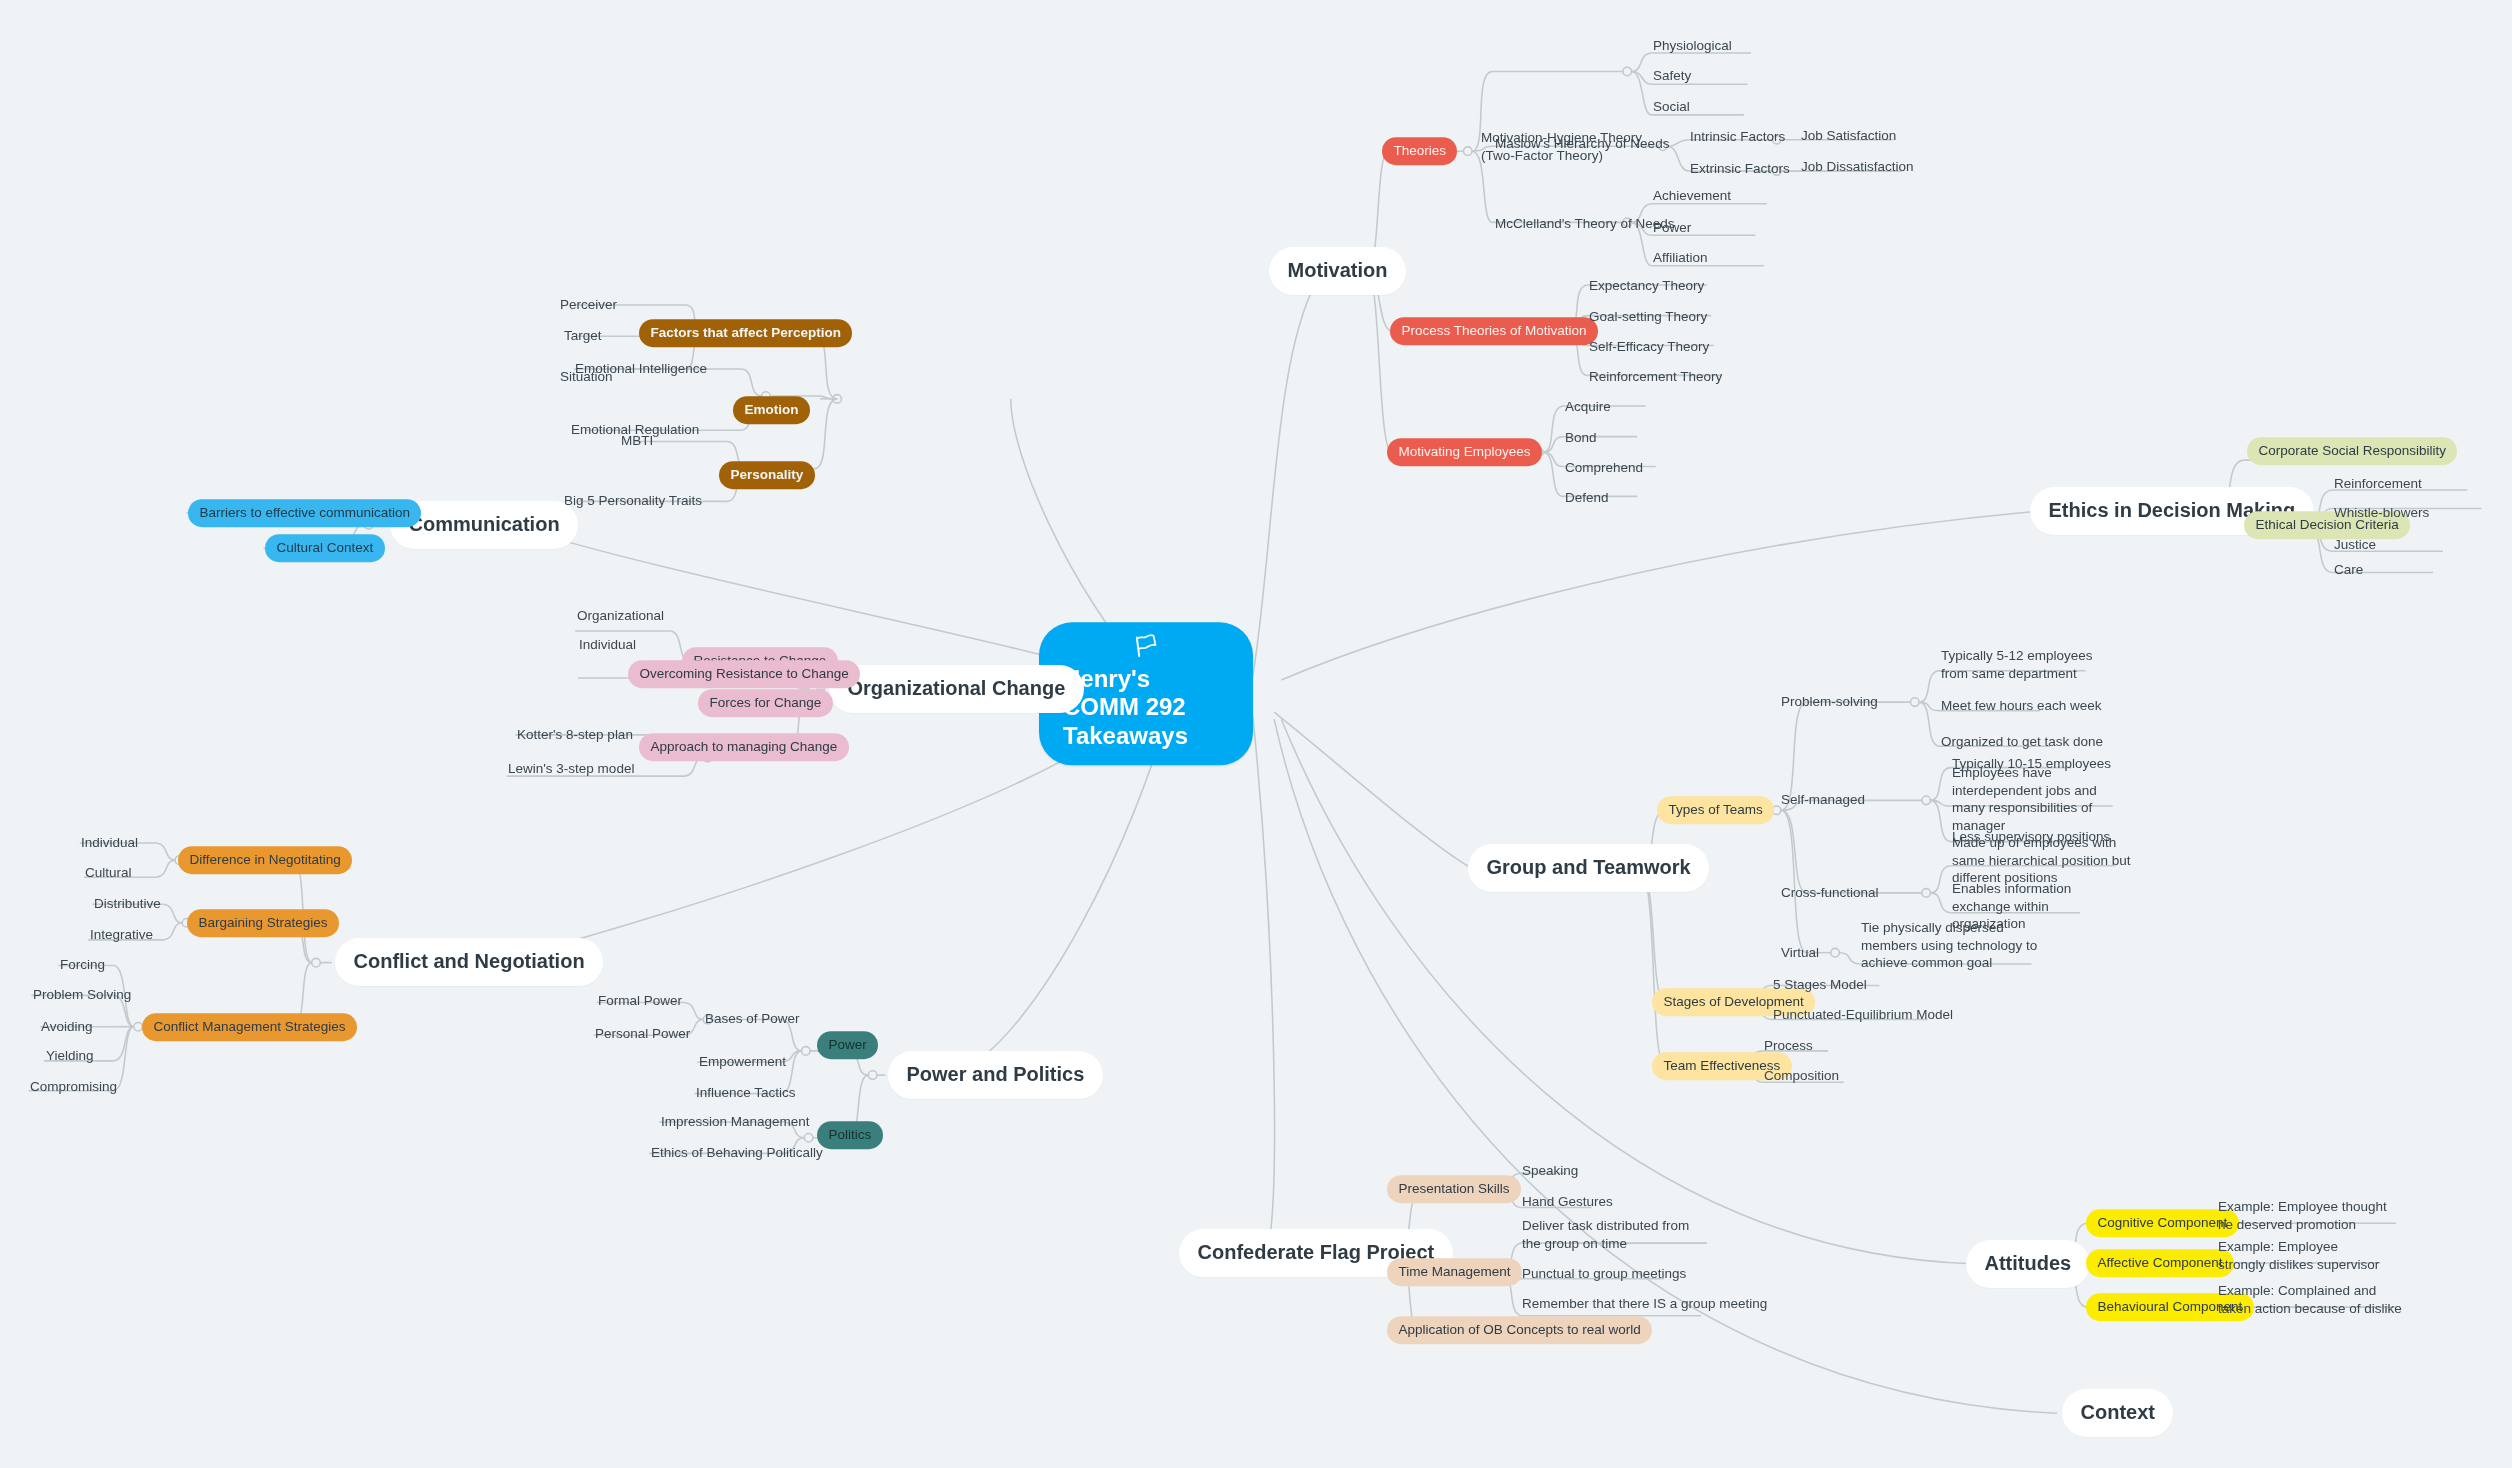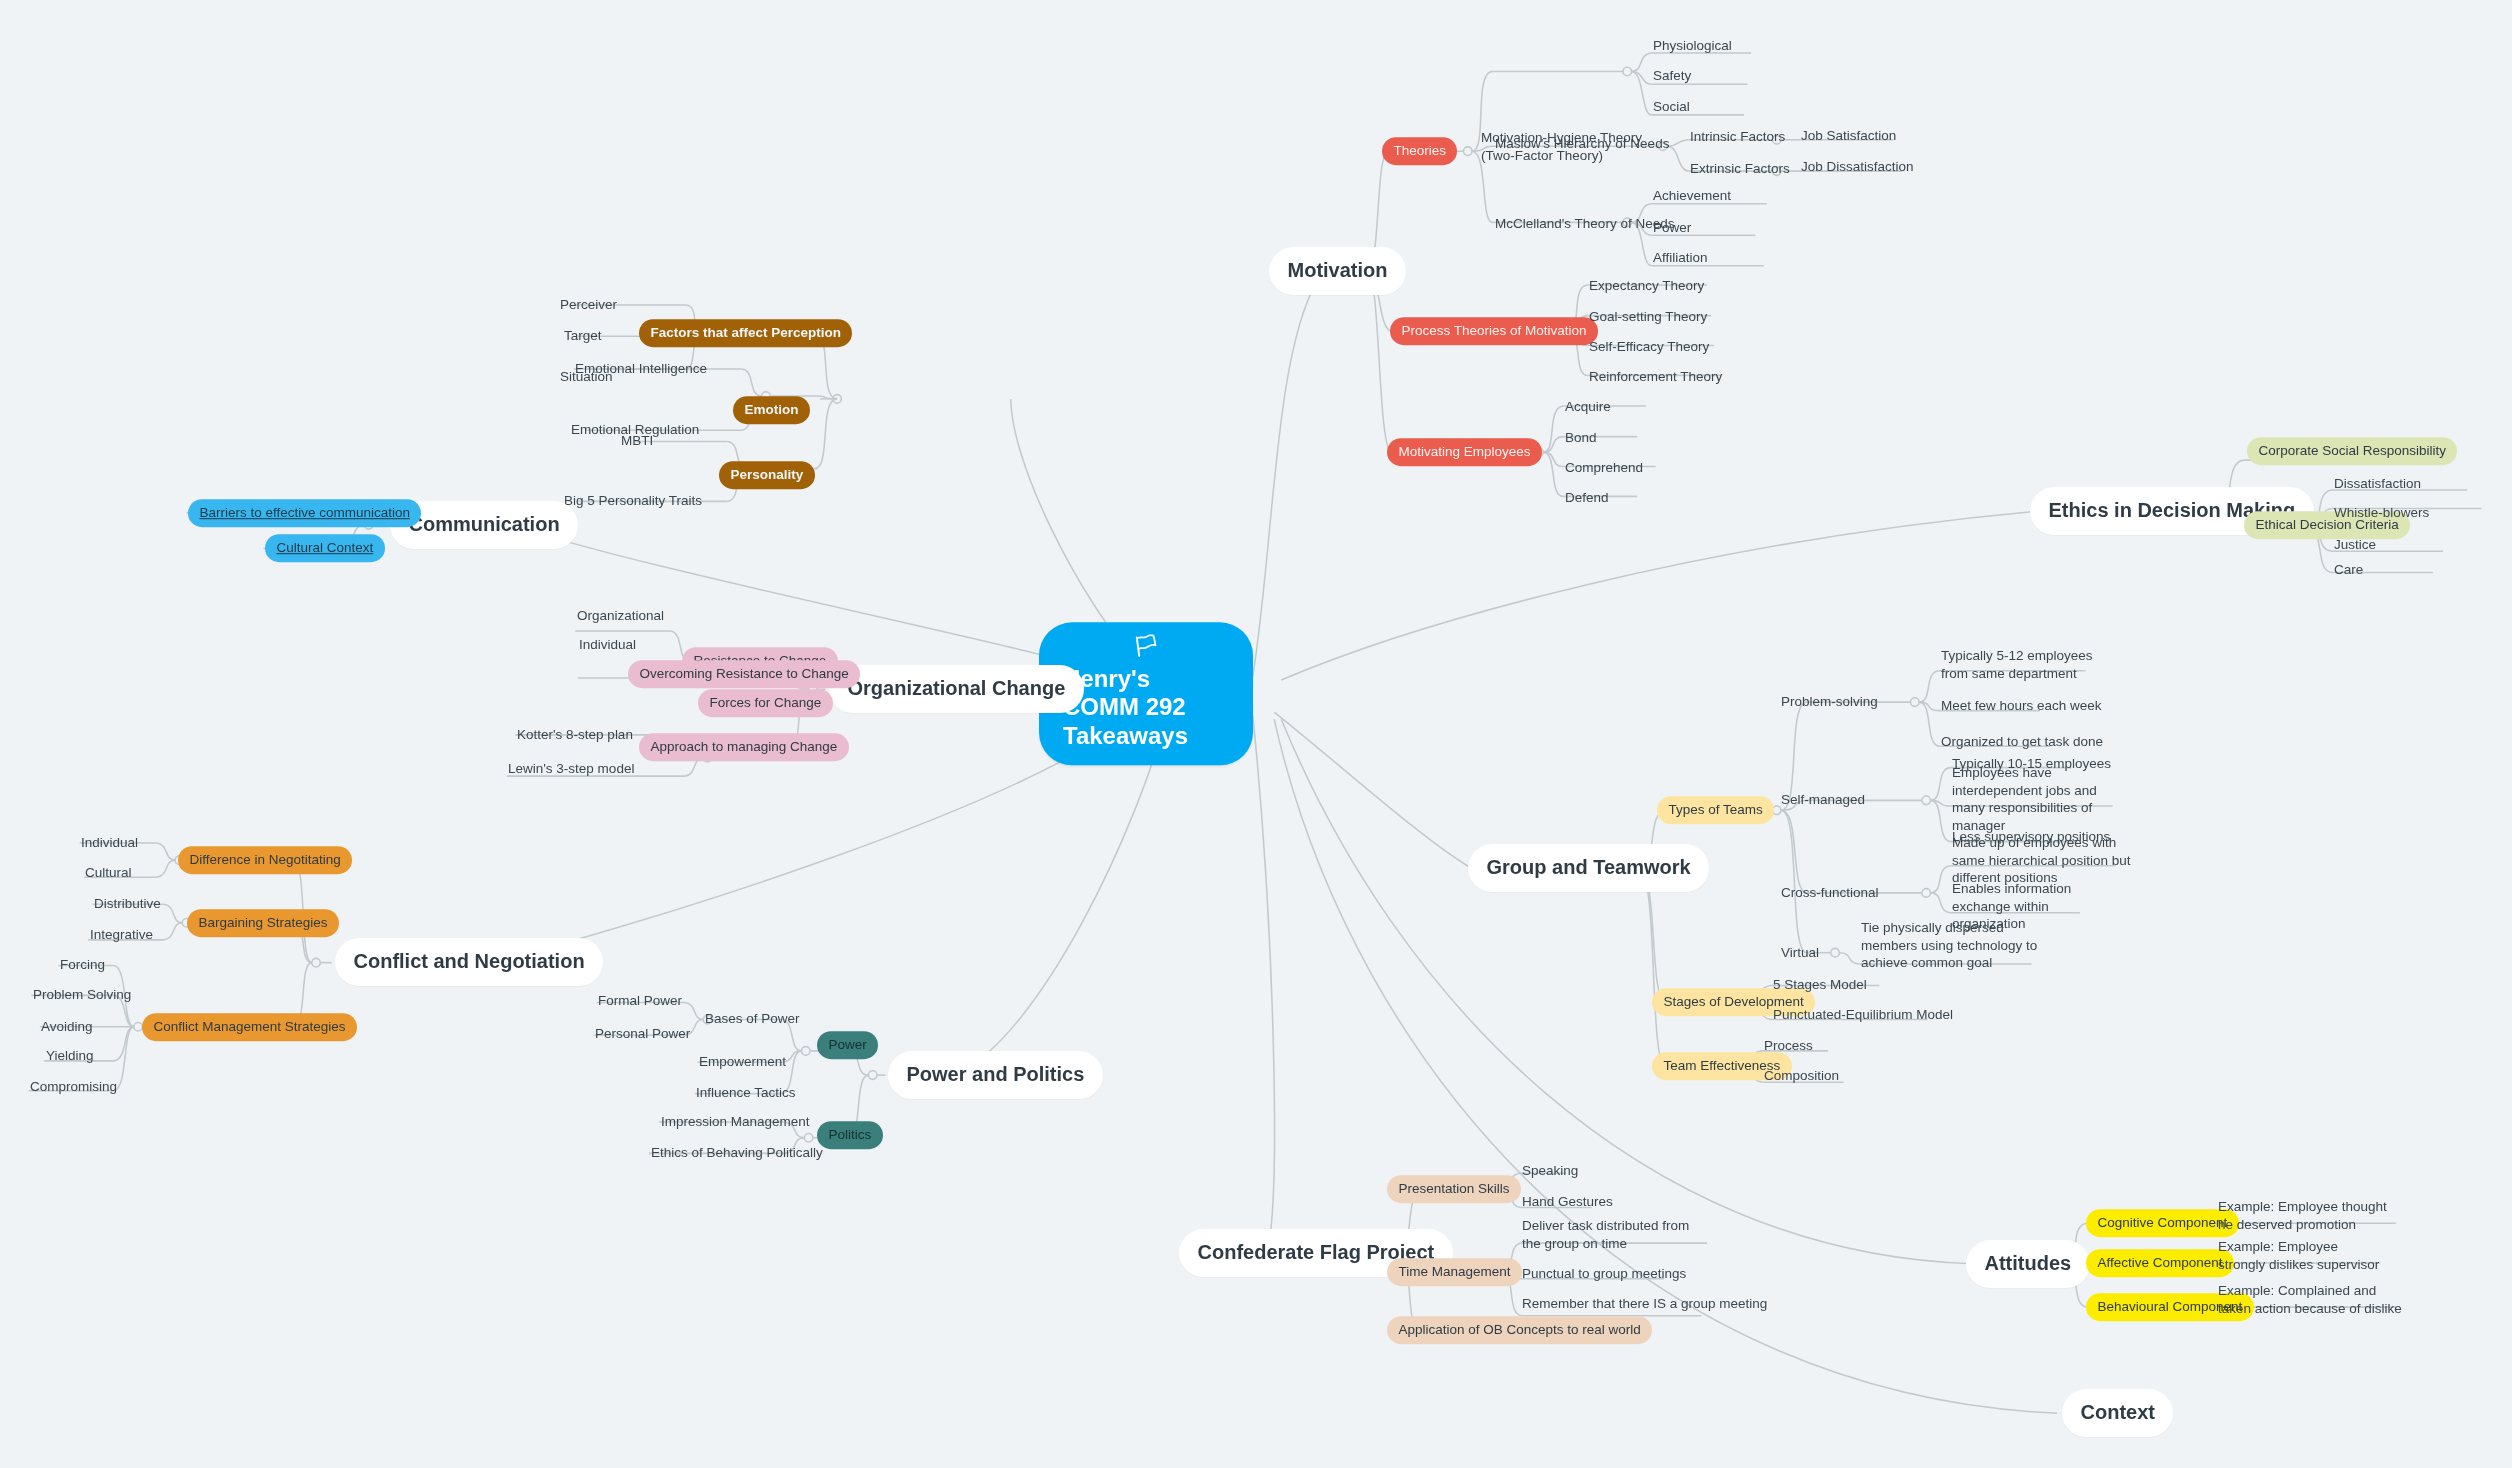--- a/index.html
+++ b/index.html
@@ -33,21 +33,21 @@
     box-shadow:0 0.7px 1.4px rgba(0,0,0,.04);
   }
   .l1.wrap { white-space:normal; width:178px; }
 
   
   .chip {
     border-radius:15.7px; padding:5.7px 11.4px; font-size:13.5px; line-height:1.2;
     color:#2f3b45;
   }
   .chip.red   { background:#ea5c4d; color:#fdf2f0; }
-  .chip.blue  { background:#38b6f0; color:#1e3a46;text-decoration:underline; }
+  .chip.blue  { background:#38b6f0; color:#1e3a46; }
   .chip.pink  { background:#eabccf; }
   .chip.orange{ background:#e9982f; }
   .chip.teal  { background:#3b7f7d; color:#12312f; }
   .chip.yellowlt{ background:#fde4a0; }
   .chip.yellow{ background:#fbec00; }
   .chip.green { background:#dbe6b4; }
   .chip.tan   { background:#eed4bd; }
   .chip.gray  { background:#a16207; color:#f2f6f8;font-weight:bold; }
 
   
@@ -466,21 +466,21 @@
 <div class="node chip yellowlt" style="left:1652px; top:1002px;"><span>Stages of Development</span></div>
 <div class="node leaf" style="left:1773px; top:985px;"><span>5 Stages Model</span></div>
 <div class="node leaf" style="left:1773px; top:1015px;"><span>Punctuated-Equilibrium Model</span></div>
 <div class="node chip yellowlt" style="left:1652px; top:1066px;"><span>Team Effectiveness</span></div>
 <div class="node leaf" style="left:1764px; top:1046px;"><span>Process</span></div>
 <div class="node leaf" style="left:1764px; top:1076px;"><span>Composition</span></div>
 
 <div class="node l1" style="left:2030px; top:511px;"><span>Ethics in Decision Making</span></div>
 <div class="node chip green" style="left:2247px; top:451px;"><span>Corporate Social Responsibility</span></div>
 <div class="node chip green" style="left:2244px; top:525px;"><span>Ethical Decision Criteria</span></div>
-<div class="node leaf" style="left:2334px; top:484px;"><span>Dissatisfaction</span></div>
+<div class="node leaf" style="left:2334px; top:484px;"><span>Reinforcement</span></div>
 <div class="node leaf" style="left:2334px; top:513px;"><span>Whistle-blowers</span></div>
 <div class="node leaf" style="left:2334px; top:545px;"><span>Justice</span></div>
 <div class="node leaf" style="left:2334px; top:570px;"><span>Care</span></div>
 
 <div class="node l1" style="left:1179px; top:1253px;"><span>Confederate Flag Project</span></div>
 <div class="node chip tan" style="left:1387px; top:1189px;"><span>Presentation Skills</span></div>
 <div class="node leaf" style="left:1522px; top:1171px;"><span>Speaking</span></div>
 <div class="node leaf" style="left:1522px; top:1202px;"><span>Hand Gestures</span></div>
 <div class="node chip tan" style="left:1387px; top:1272px;"><span>Time Management</span></div>
 <div class="node leaf wrap" style="left:1522px; top:1235px; width:178px;"><span>Deliver task distributed from the group on time</span></div>

